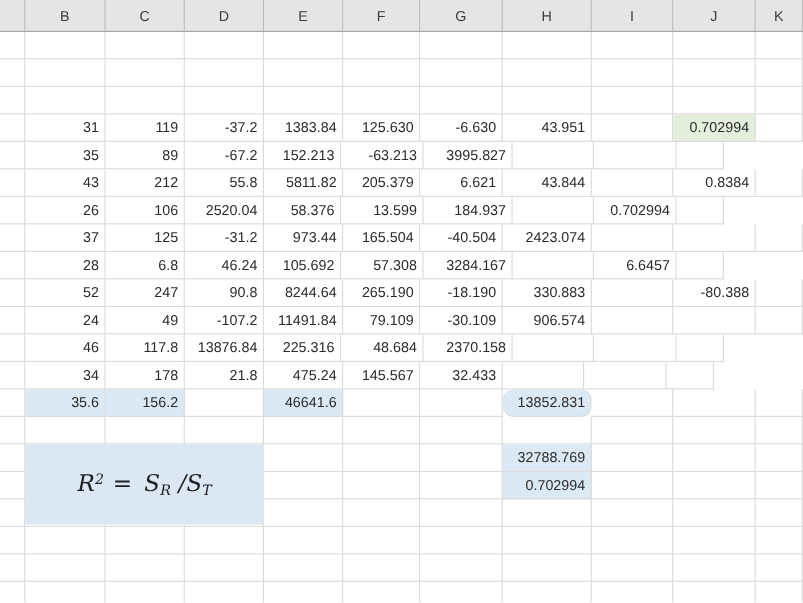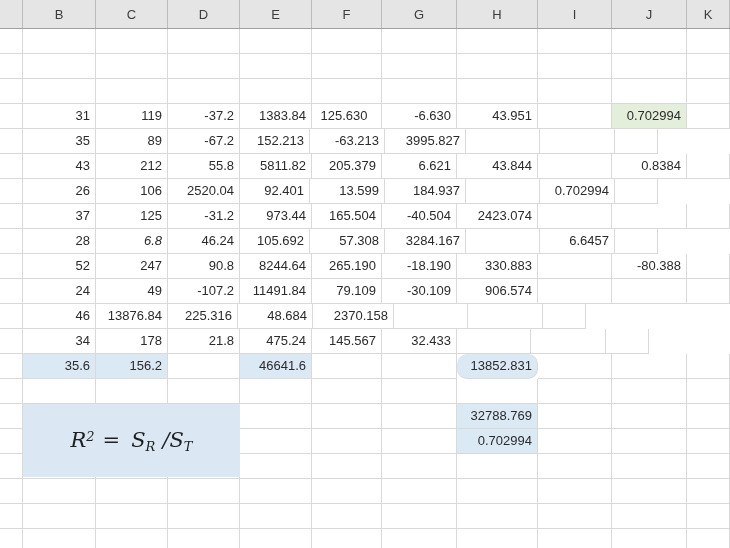--- a/index.html
+++ b/index.html
@@ -118,21 +118,21 @@
         <div class="cell" style="width: 74px;"></div>
         <div class="cell" style="width: 75px;"></div>
         <div class="cell" style="width: 43px;"></div>
       </div>
       <div class="row">
         <div class="cell" style="width: 23px;"></div>
         <div class="cell" style="width: 73px;">31</div>
         <div class="cell" style="width: 72px;">119</div>
         <div class="cell" style="width: 72px;">-37.2</div>
         <div class="cell" style="width: 72px;">1383.84</div>
-        <div class="cell" style="width: 70px; text-align: center;">125.630</div>
+        <div class="cell" style="width: 70px;">125.630</div>
         <div class="cell" style="width: 75px;">-6.630</div>
         <div class="cell" style="width: 81px;">43.951</div>
         <div class="cell" style="width: 74px;"></div>
         <div class="cell fill-green" style="width: 75px;">0.702994</div>
         <div class="cell" style="width: 43px;"></div>
       </div>
       <div class="row">
         <div class="cell" style="width: 23px;"></div>
         <div class="cell" style="width: 73px;">35</div>
         <div class="cell" style="width: 72px;">89</div>
@@ -155,21 +155,21 @@
         <div class="cell" style="width: 81px;">43.844</div>
         <div class="cell" style="width: 74px;"></div>
         <div class="cell" style="width: 75px;">0.8384</div>
         <div class="cell" style="width: 43px;"></div>
       </div>
       <div class="row">
         <div class="cell" style="width: 23px;"></div>
         <div class="cell" style="width: 73px;">26</div>
         <div class="cell" style="width: 72px;">106</div>
         <div class="cell" style="width: 72px;">2520.04</div>
-        <div class="cell" style="width: 70px;">92.401</div>
+        <div class="cell" style="width: 70px;">58.376</div>
         <div class="cell" style="width: 75px;">13.599</div>
         <div class="cell" style="width: 81px;">184.937</div>
         <div class="cell" style="width: 74px;"></div>
         <div class="cell" style="width: 75px;">0.702994</div>
         <div class="cell" style="width: 43px;"></div>
       </div>
       <div class="row">
         <div class="cell" style="width: 23px;"></div>
         <div class="cell" style="width: 73px;">37</div>
         <div class="cell" style="width: 72px;">125</div>
@@ -178,21 +178,21 @@
         <div class="cell" style="width: 70px;">165.504</div>
         <div class="cell" style="width: 75px;">-40.504</div>
         <div class="cell" style="width: 81px;">2423.074</div>
         <div class="cell" style="width: 74px;"></div>
         <div class="cell" style="width: 75px;"></div>
         <div class="cell" style="width: 43px;"></div>
       </div>
       <div class="row">
         <div class="cell" style="width: 23px;"></div>
         <div class="cell" style="width: 73px;">28</div>
-        <div class="cell" style="width: 72px; font-style: italic;">6.8</div>
+        <div class="cell" style="width: 72px;">6.8</div>
         <div class="cell" style="width: 72px;">46.24</div>
         <div class="cell" style="width: 70px;">105.692</div>
         <div class="cell" style="width: 75px;">57.308</div>
         <div class="cell" style="width: 81px;">3284.167</div>
         <div class="cell" style="width: 74px;"></div>
         <div class="cell" style="width: 75px;">6.6457</div>
         <div class="cell" style="width: 43px;"></div>
       </div>
       <div class="row">
         <div class="cell" style="width: 23px;"></div>
@@ -216,20 +216,21 @@
         <div class="cell" style="width: 70px;">79.109</div>
         <div class="cell" style="width: 75px;">-30.109</div>
         <div class="cell" style="width: 81px;">906.574</div>
         <div class="cell" style="width: 74px;"></div>
         <div class="cell" style="width: 75px;"></div>
         <div class="cell" style="width: 43px;"></div>
       </div>
       <div class="row">
         <div class="cell" style="width: 23px;"></div>
         <div class="cell" style="width: 73px;">46</div>
+        <div class="cell" style="width: 72px;">117.8</div>
         <div class="cell" style="width: 72px;">13876.84</div>
         <div class="cell" style="width: 70px;">225.316</div>
         <div class="cell" style="width: 75px;">48.684</div>
         <div class="cell" style="width: 81px;">2370.158</div>
         <div class="cell" style="width: 74px;"></div>
         <div class="cell" style="width: 75px;"></div>
         <div class="cell" style="width: 43px;"></div>
       </div>
       <div class="row">
         <div class="cell" style="width: 23px;"></div>

